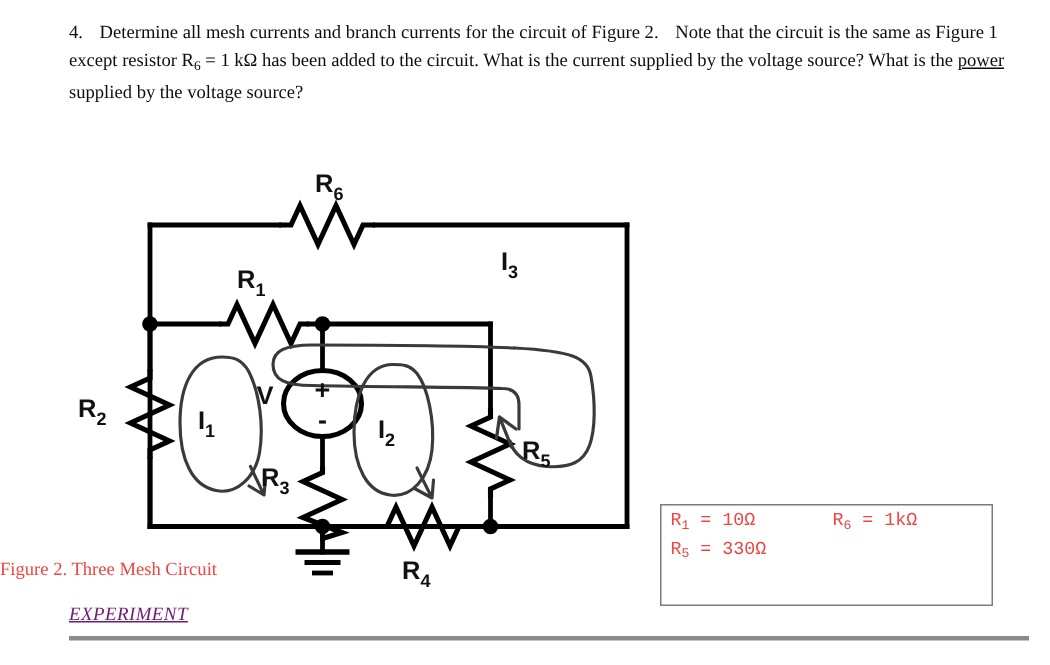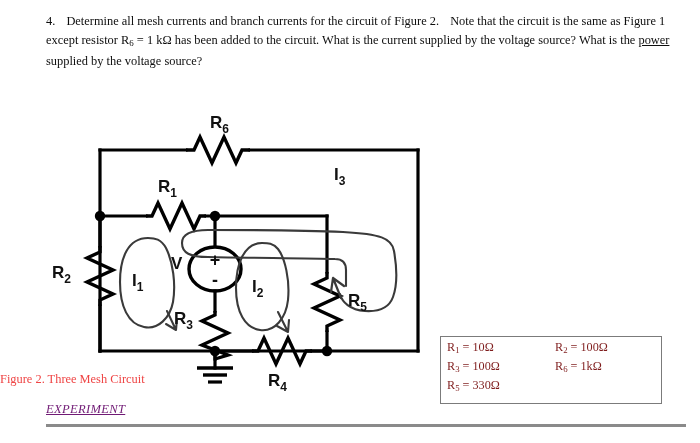--- a/index.html
+++ b/index.html
@@ -69,21 +69,22 @@
   #values-box .vb-col {
     display: flex;
     flex-direction: column;
   }
   #values-box .vb-col.left { width: 108px; }
   #values-box .vb-col.right { flex: 1; }
   #values-box .vb-row {
     font-size: 12.2px;
     line-height: 15.5px;
     white-space: nowrap;
-    color: #7f1d1d;
+    color: #ef4444;
+    font-family: Liberation Mono, monospace;
   }
   #values-box .sub { font-size: 0.72em; vertical-align: -0.28em; }
 
   
   #figure-caption {
     position: absolute;
     left: 0;
     top: 372px;
     width: 700px;
     text-align: left;
@@ -214,25 +215,23 @@
 
     <text x="212" y="186" font-family="'Liberation Sans', sans-serif" font-size="17" font-weight="600" fill="#111"><tspan>I</tspan><tspan dy="5" font-size="12">2</tspan></text>
 
     <text x="294" y="74" font-family="'Liberation Sans', sans-serif" font-size="17" font-weight="600" fill="#111"><tspan>I</tspan><tspan dy="5" font-size="12">3</tspan></text>
   </svg>
 
   <div id="values-box">
     <div class="vb-inner">
       <div class="vb-col left">
         <div class="vb-row"><span>R</span><span class="sub">1</span><span> = 10Ω</span></div>
-        <div class="vb-row"><span>R</span><span class="sub">3</span><span> = 100Ω</span></div>
         <div class="vb-row"><span>R</span><span class="sub">5</span><span> = 330Ω</span></div>
       </div>
       <div class="vb-col right">
-        <div class="vb-row"><span>R</span><span class="sub">2</span><span> = 100Ω</span></div>
         <div class="vb-row"><span>R</span><span class="sub">6</span><span> = 1kΩ</span></div>
       </div>
     </div>
   </div>
 </div>
 
 <div id="figure-caption">Figure 2.  Three Mesh Circuit</div>
 
 <div id="experiment-heading">EXPERIMENT</div>
 <div id="experiment-rule"></div>

